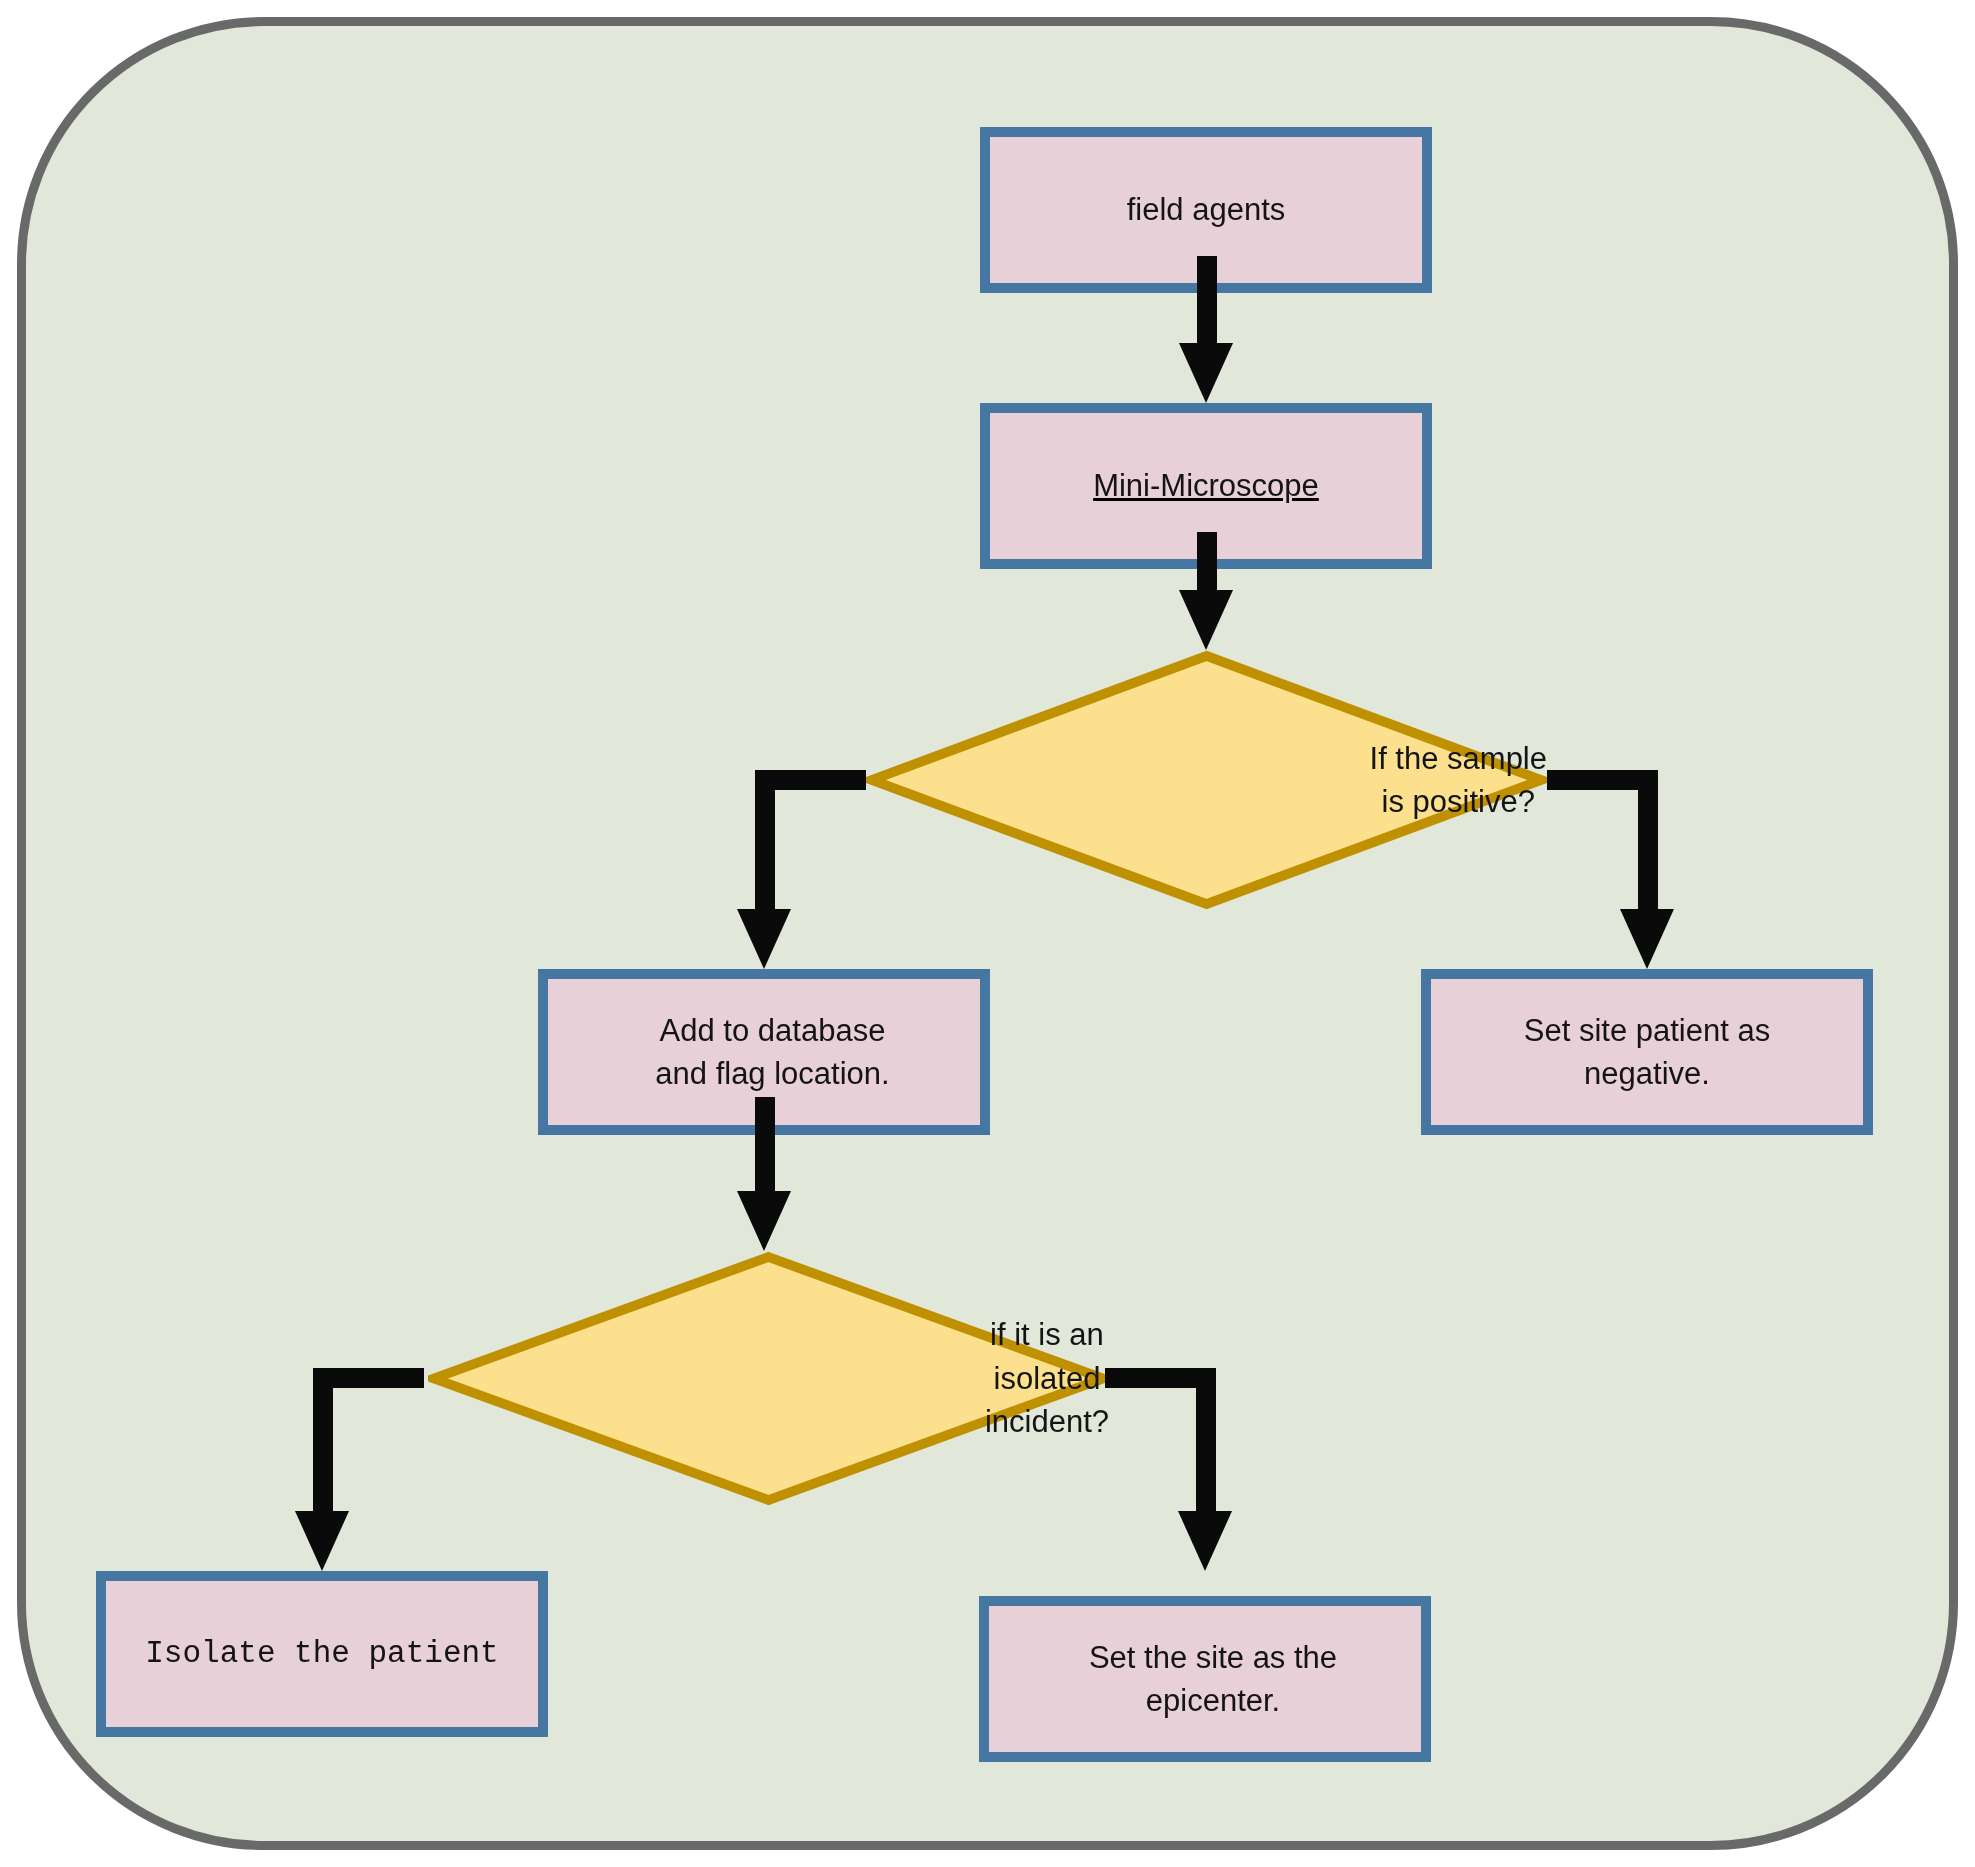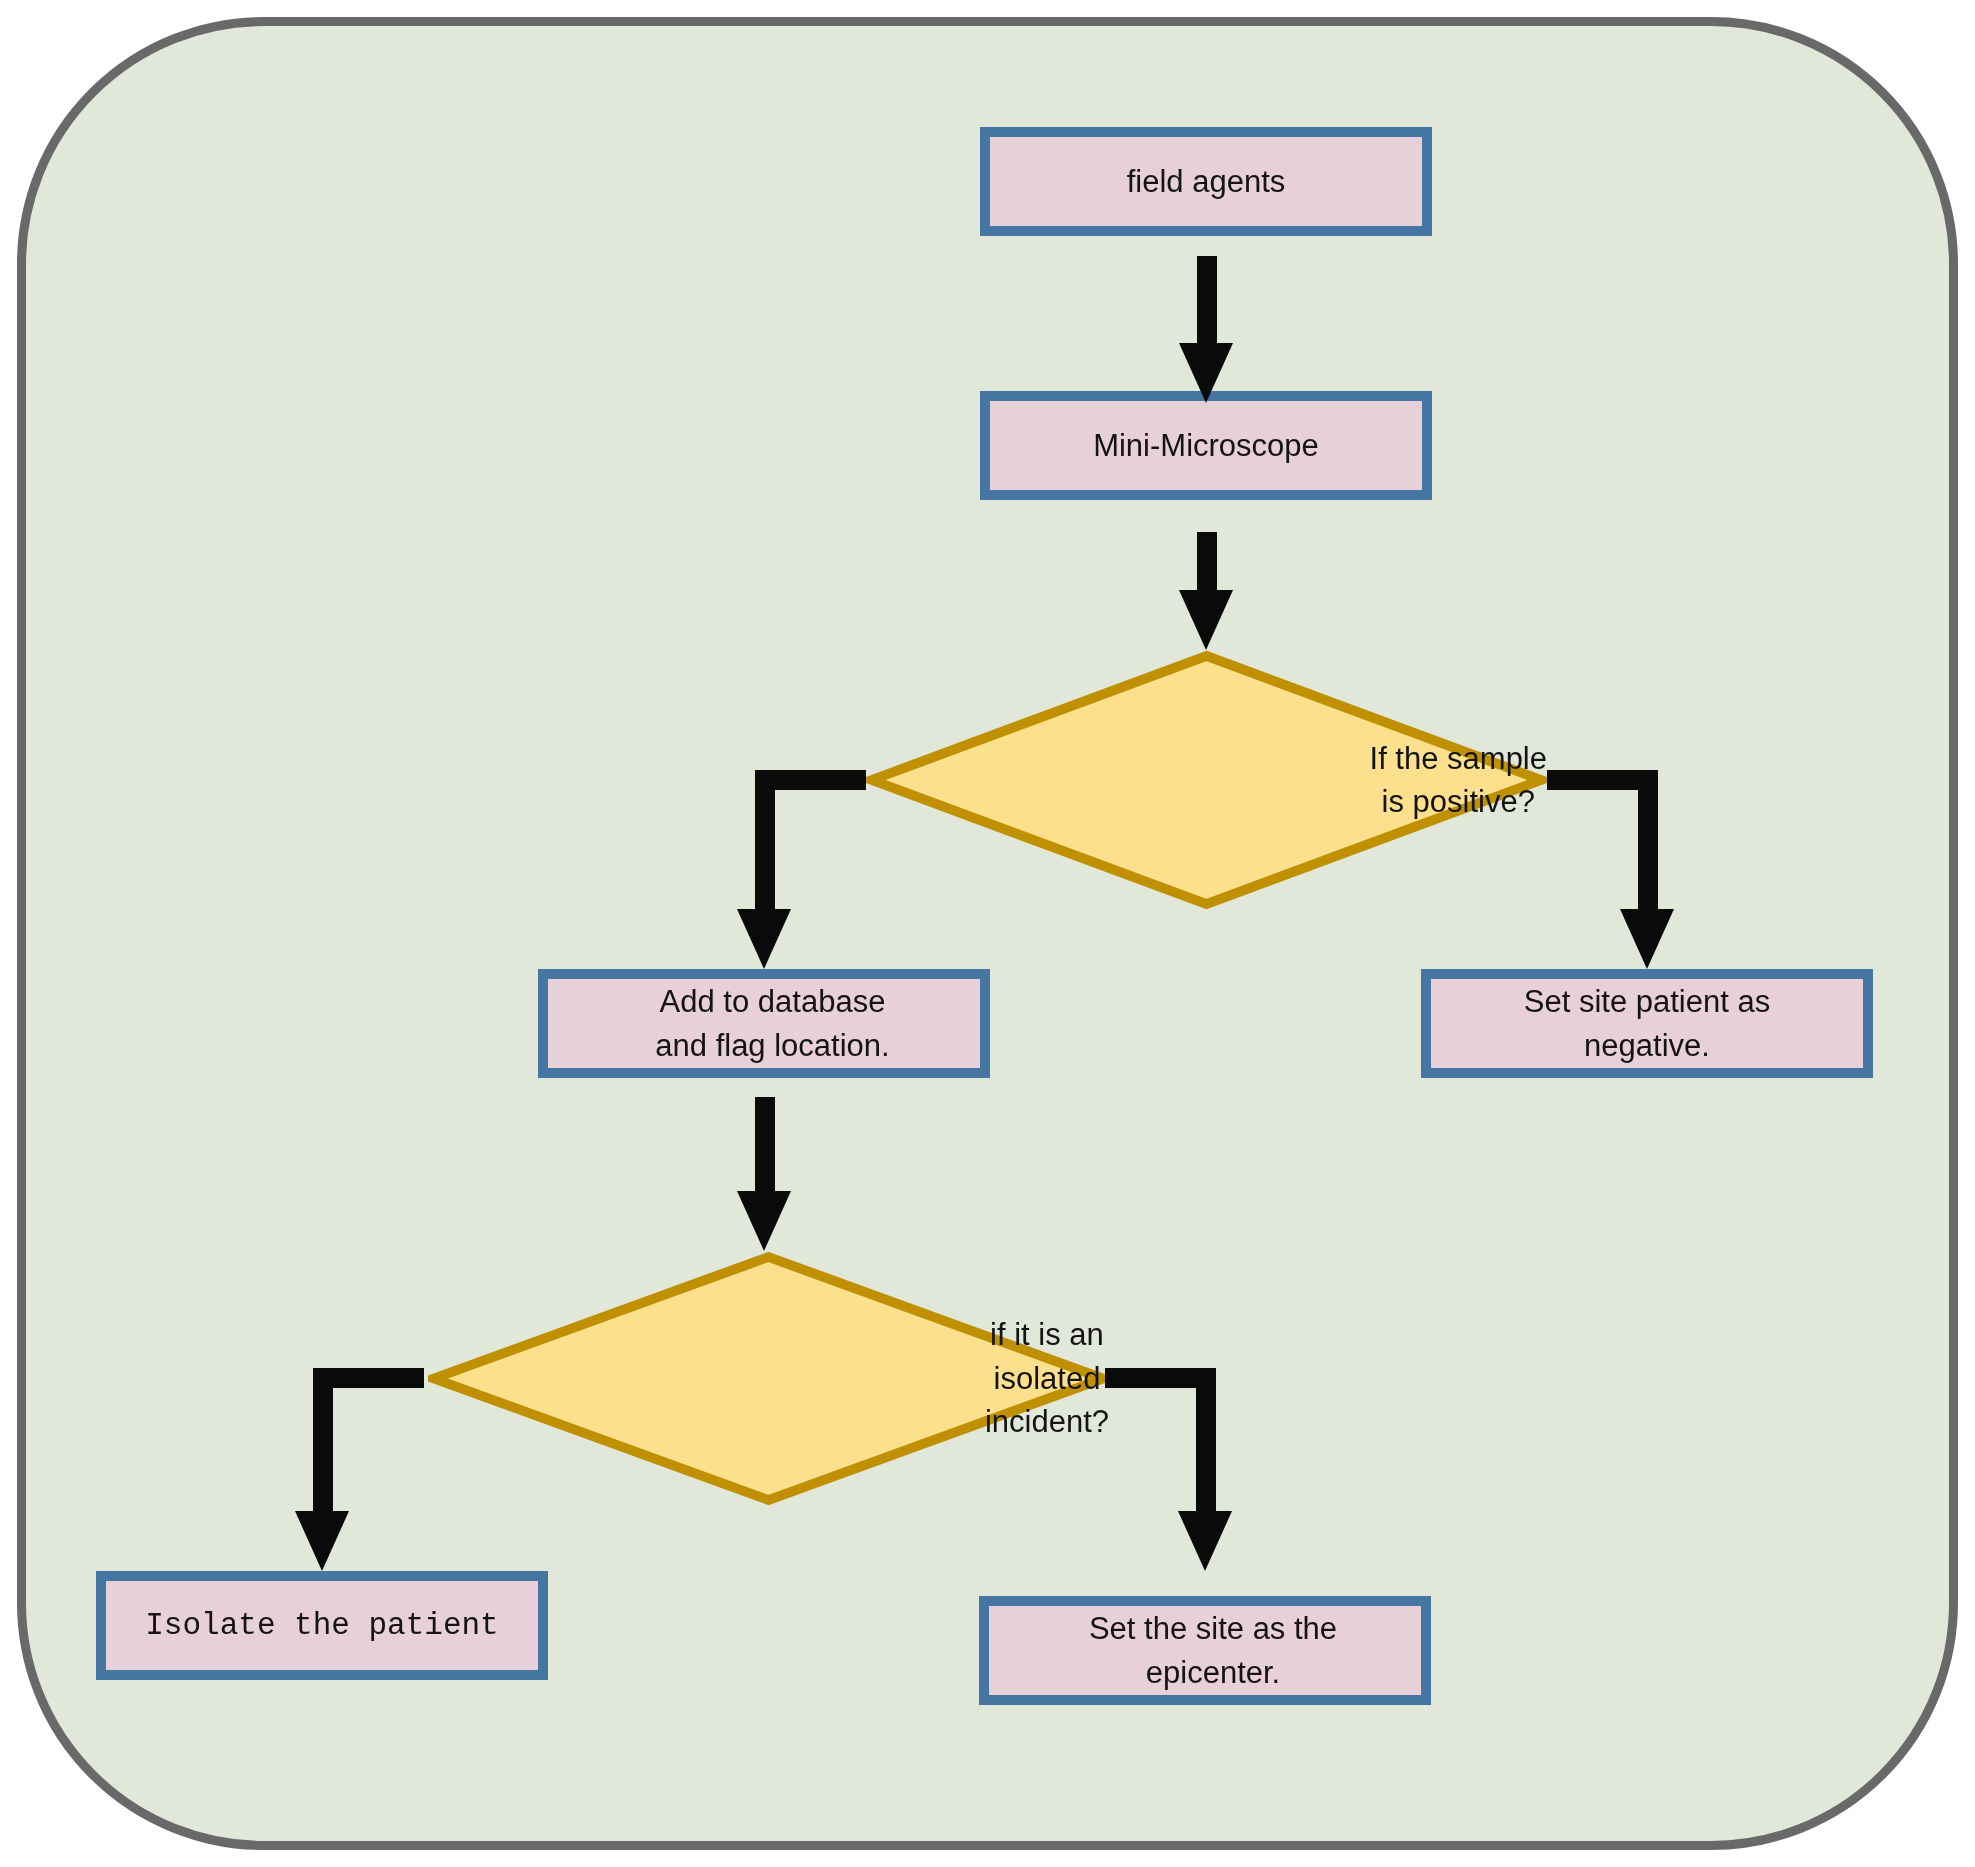--- a/index.html
+++ b/index.html
@@ -7,30 +7,30 @@
   .canvas{position:relative;width:1975px;height:1867px;background:#ffffff;overflow:hidden;}
 
   
   .panel{
     position:absolute;left:17px;top:17px;width:1941px;height:1833px;
     box-sizing:border-box;background:#e1e7d9;border:9px solid #696969;border-radius:247px;
   }
 
   
   .node{
-    position:absolute;width:452px;height:109px;box-sizing:border-box;
+    position:absolute;width:452px;height:166px;box-sizing:border-box;
     background:#e8d0d8;border:10.4px solid #4577a2;
     display:flex;align-items:center;justify-content:center;text-align:center;
   }
   .label{
     white-space:pre-line;font-size:31px;line-height:1.4;color:#141414;text-align:center;
   }
 
   .n-field{left:980px;top:127px;}
-  .n-mini{left:980px;top:391px;}
+  .n-mini{left:980px;top:403px;text-decoration:underline;}
   .n-add{left:538px;top:969px;padding-left:17px;}
   .n-neg{left:1421px;top:969px;}
   .n-iso{left:96px;top:1571px;font-family:Liberation Mono, monospace;}
   .n-epi{left:979px;top:1596px;padding-left:16px;}
 
   
   .diamond-wrap{position:absolute;}
   .d1{left:866px;top:650px;width:681px;height:260px;}
   .d2{left:428px;top:1251px;width:681px;height:255px;}
   .diamond-wrap svg{position:absolute;left:0;top:0;width:100%;height:100%;display:block;}

